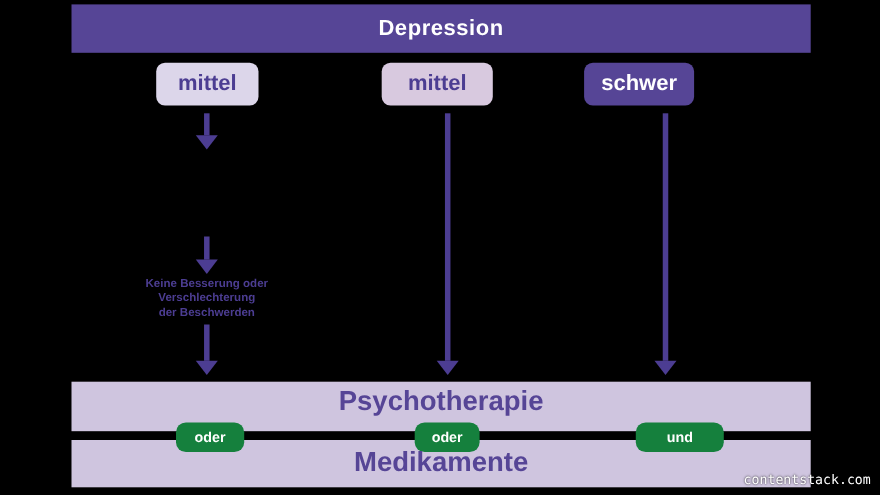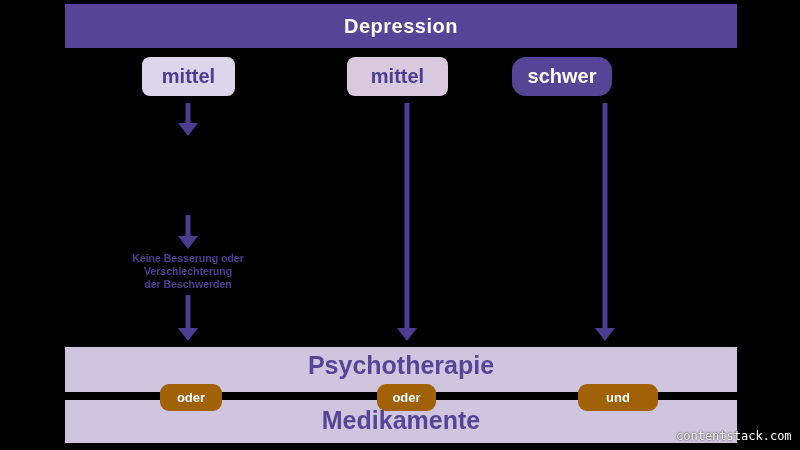--- a/index.html
+++ b/index.html
@@ -29,21 +29,21 @@
   .sev {
     position: absolute;
     top: 57px; height: 39px;
     border-radius: 8px;
     display: flex; align-items: center; justify-content: center;
     font-size: 20px; font-weight: bold;
     box-sizing: border-box;
   }
   .sev-leicht { left: 142px; width: 93px;  background: #dcd6ea; color: #4c3d92; }
   .sev-mittel { left: 347px; width: 101px; background: #d8c9df; color: #4c3d92; }
-  .sev-schwer { left: 512px; width: 100px; background: #564596; color: #ffffff; border-radius: 14px; }
+  .sev-schwer { left: 531px; width: 100px; background: #564596; color: #ffffff; }
 
   
   .arrow { position: absolute; width: 20px; }
   .arrow .shaft {
     position: absolute; left: 50%; transform: translateX(-50%);
     width: 5px; background: #4c3d92; top: 0;
   }
   .arrow .head {
     position: absolute; left: 50%; transform: translateX(-50%);
     width: 0; height: 0;
@@ -90,21 +90,21 @@
   .divider-line {
     position: absolute;
     left: 0; top: 392px;
     width: 800px; height: 8px;
     background: #000000;
   }
 
   .connector {
     position: absolute;
     top: 384px; height: 27px;
-    background: #a16207;
+    background: #15803d;
     border-radius: 9px;
     color: #ffffff;
     font-size: 13px; font-weight: bold;
     display: flex; align-items: center; justify-content: center;
     box-sizing: border-box;
   }
   .connector-1 { left: 160px; width: 62px; }
   .connector-2 { left: 377px; width: 59px; }
   .connector-3 { left: 578px; width: 80px; }
 

